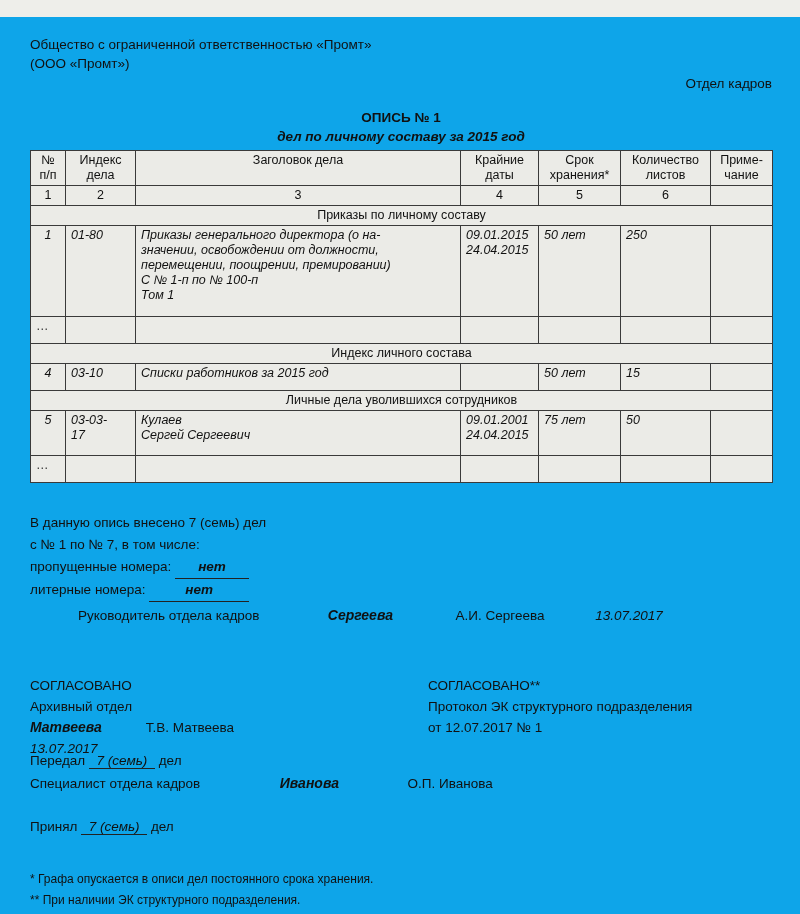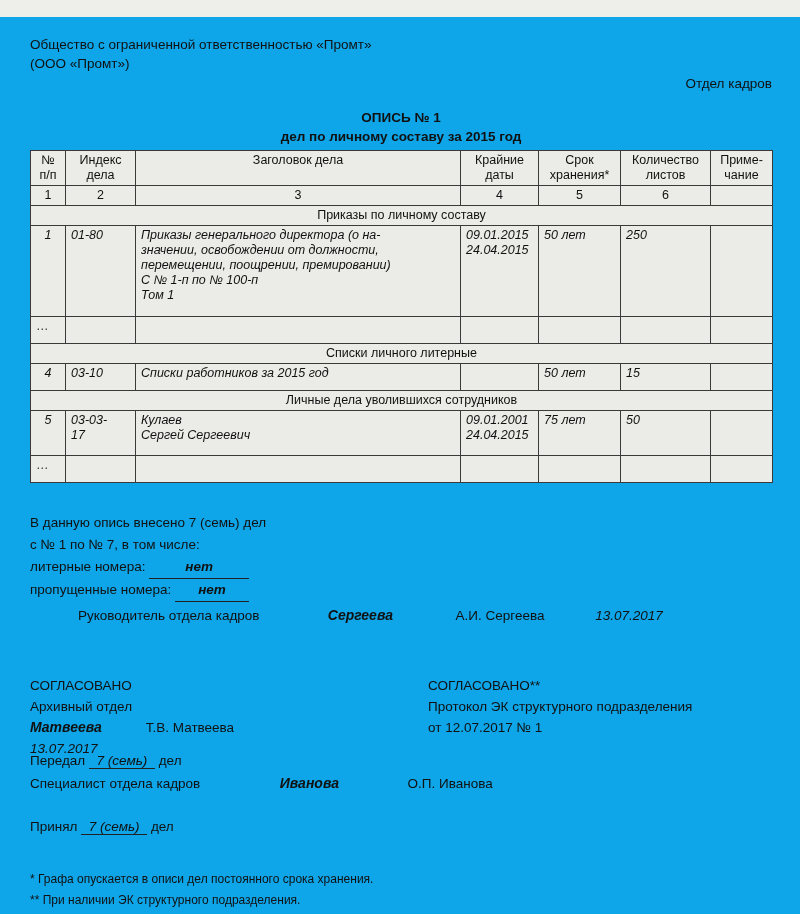--- a/index.html
+++ b/index.html
@@ -54,20 +54,21 @@
   .title-main {
     font-weight: bold;
     font-size: 13.5px;
     line-height: 19px;
     margin-top: 12px;
   }
   .title-sub {
     font-weight: bold;
     font-size: 13.5px;
     line-height: 19px;
+    font-style: italic;
   }
 
   
   .tbl-wrap {
     position: absolute;
     left: 30px;
     top: 133px;
     width: 742px;
   }
   table.opis {
@@ -284,21 +285,21 @@
           <tr>
             <td class="dots">…</td>
             <td class="it blankcell"></td>
             <td class="it blankcell"></td>
             <td class="it blankcell"></td>
             <td class="it blankcell"></td>
             <td class="it blankcell"></td>
             <td class="it blankcell"></td>
           </tr>
           <tr>
-            <td class="section" colspan="7">Списки личного литерные</td>
+            <td class="section" colspan="7">Индекс личного состава</td>
           </tr>
           <tr>
             <td class="numrow it">4</td>
             <td class="it">03-10</td>
             <td class="it">Списки работников за 2015 год</td>
             <td class="it blankcell"></td>
             <td class="it">50 лет</td>
             <td class="it">15</td>
             <td class="it blankcell"></td>
           </tr>
@@ -324,26 +325,26 @@
             <td class="it blankcell"></td>
           </tr>
         </tbody>
     </table>
   </div>
 
   <div class="below">
     <div class="ln">В данную опись внесено 7 (семь) дел</div>
     <div class="ln">с № 1 по № 7, в том числе:</div>
     <div class="ln">
+      <span>пропущенные номера:</span>
+      <span class="fill w2">нет</span>
+    </div>
+    <div class="ln">
       <span>литерные номера:</span>
       <span class="fill w1">нет</span>
-    </div>
-    <div class="ln">
-      <span>пропущенные номера:</span>
-      <span class="fill w2">нет</span>
     </div>
   </div>
 
   <div class="sigline" style="top:590px;margin-left:48px;">
     <span class="sig-role" style="width:246px;">Руководитель отдела кадров</span>
     <span class="signature" style="width:124px;">Сергеева</span>
     <span class="sig-name" style="width:136px;">А.И. Сергеева</span>
     <span class="sig-date">13.07.2017</span>
   </div>
 

